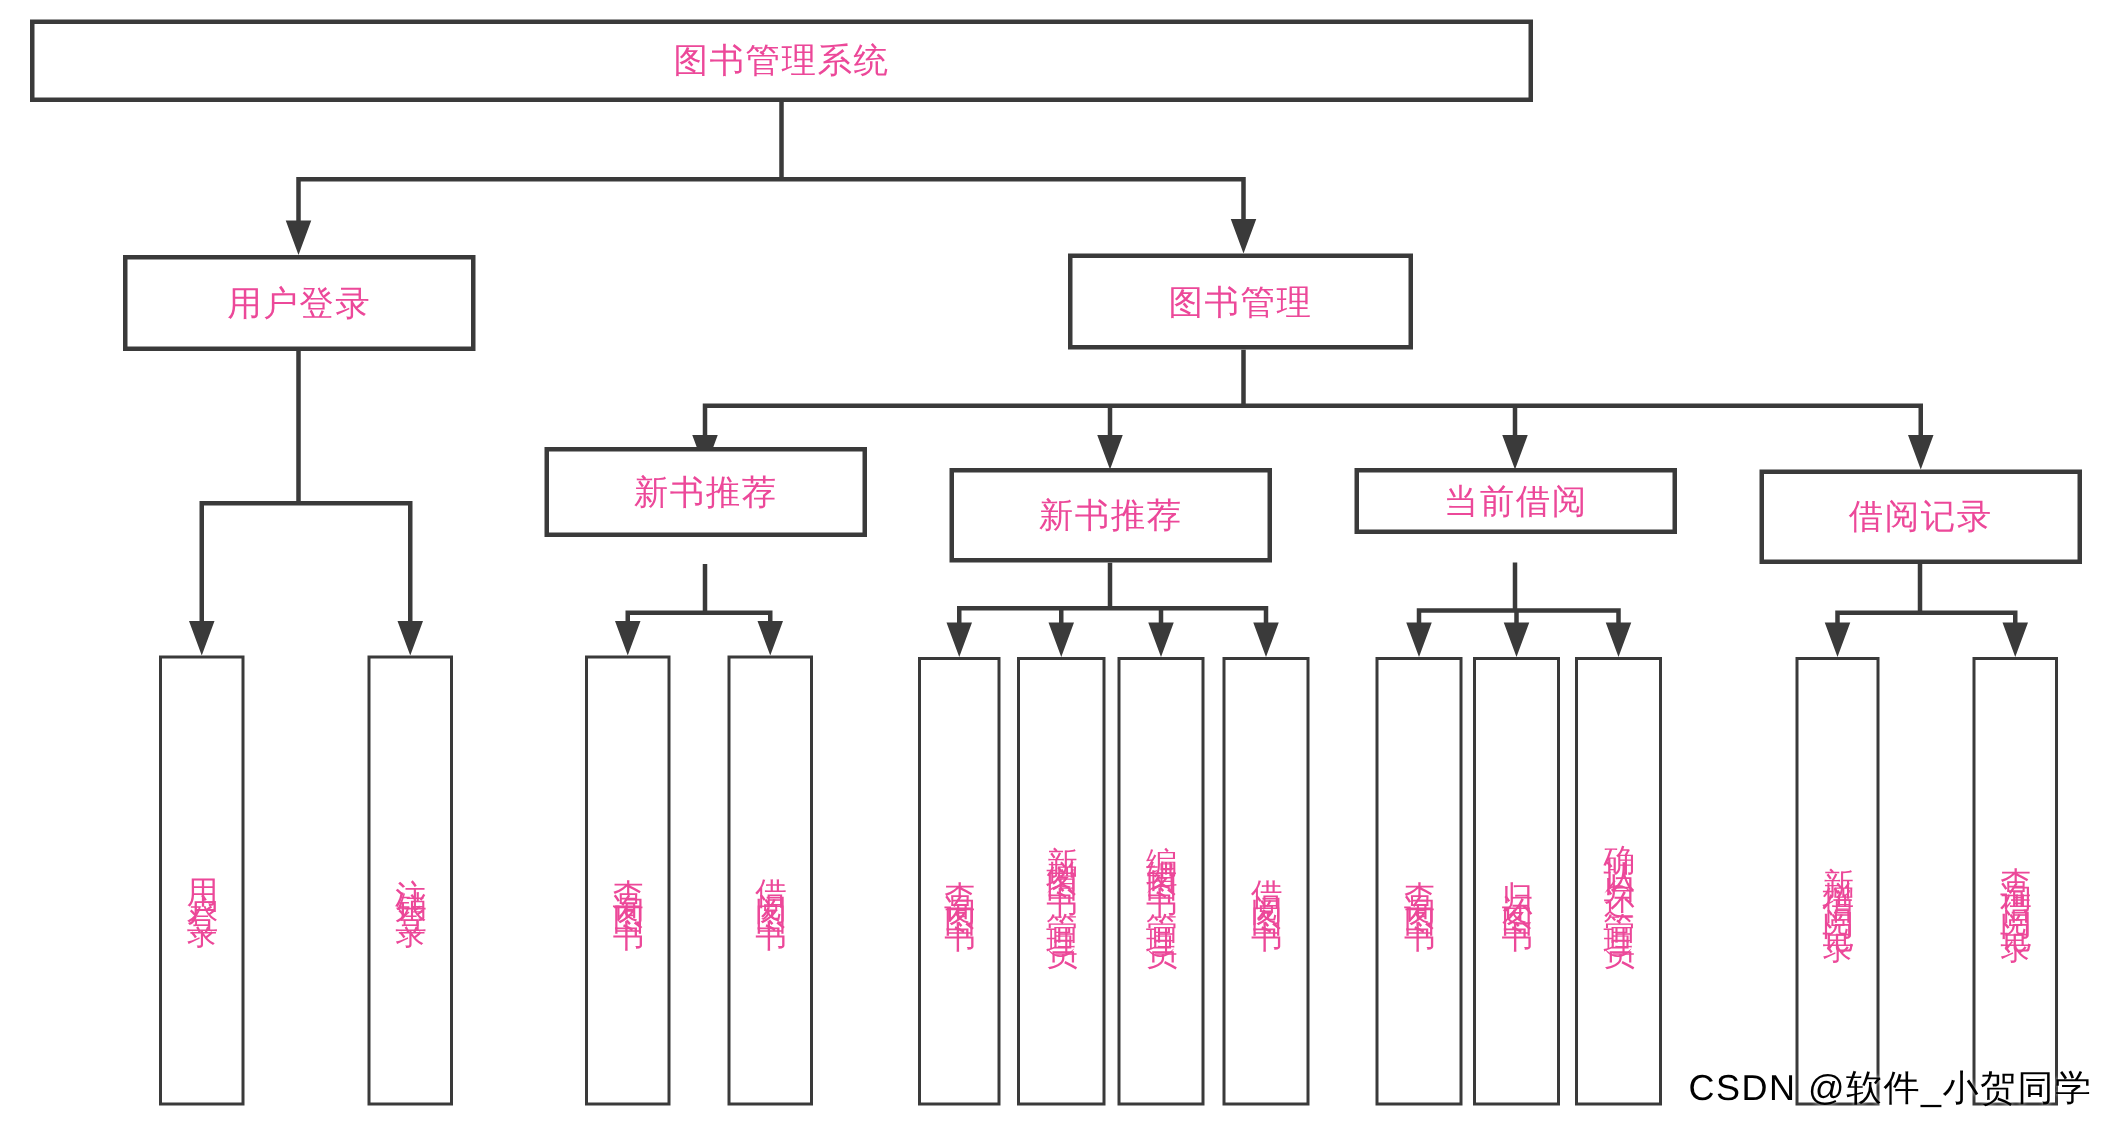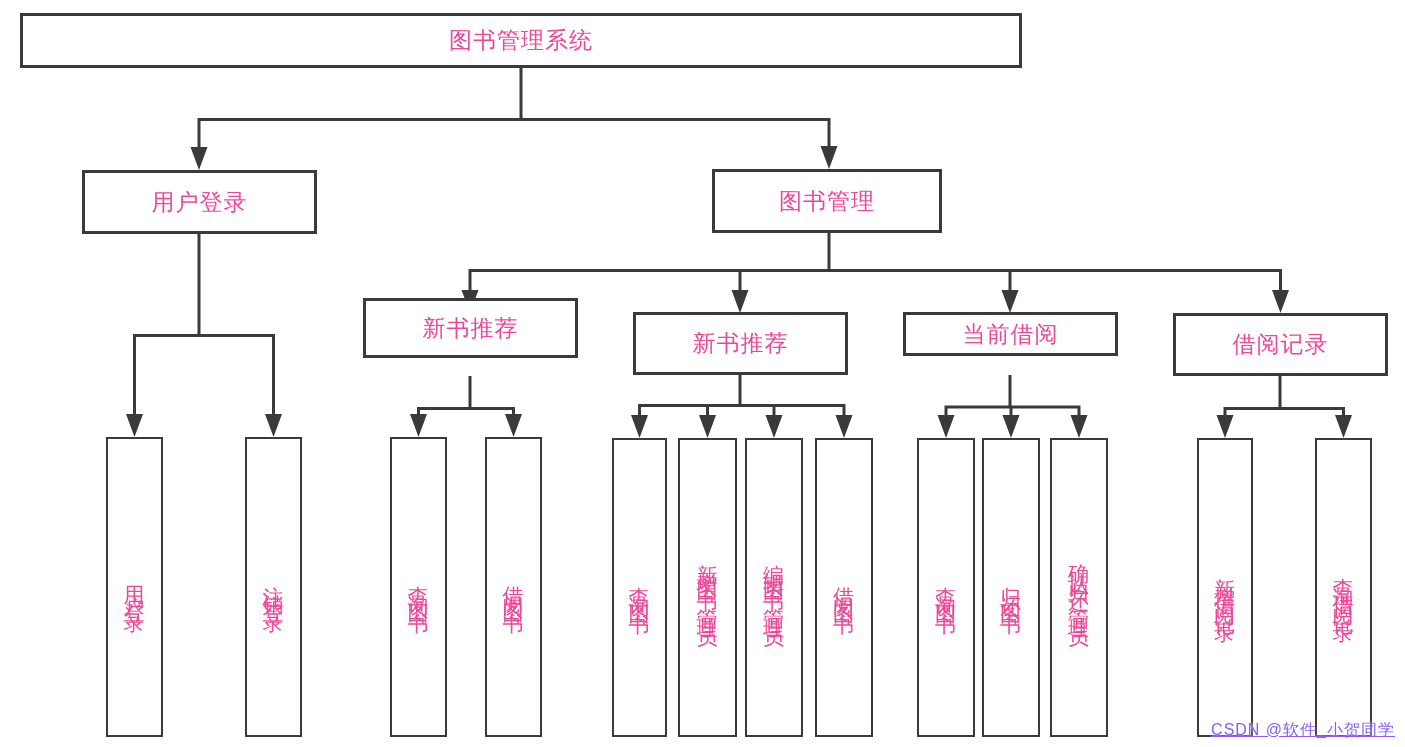--- a/index.html
+++ b/index.html
@@ -35,27 +35,26 @@
   }
   svg.connectors{
     position:absolute;
     left:0;top:0;
     z-index:1;
   }
   .watermark{
     position:absolute;
     right:10px;
     bottom:6px;
-    font-size:16px;
+    font-size:24px;
     letter-spacing:1px;
-    color:#8b5cf6;
+    color:#000000;
     z-index:3;
     text-shadow:0 0 3px #ffffff;
     white-space:nowrap;
-    text-decoration:underline;
   }
 </style>
 </head>
 <body>
 
 <div id="canvas">
 
   <svg class="connectors" width="1405" height="747" viewBox="0 0 1405 747">
 
     <path d="M521 68 V119.5 M197.5 119.5 H830.5 M199 119.5 V150 M829 119.5 V149" fill="none" stroke="#3a3a3a" stroke-width="3"></path>

